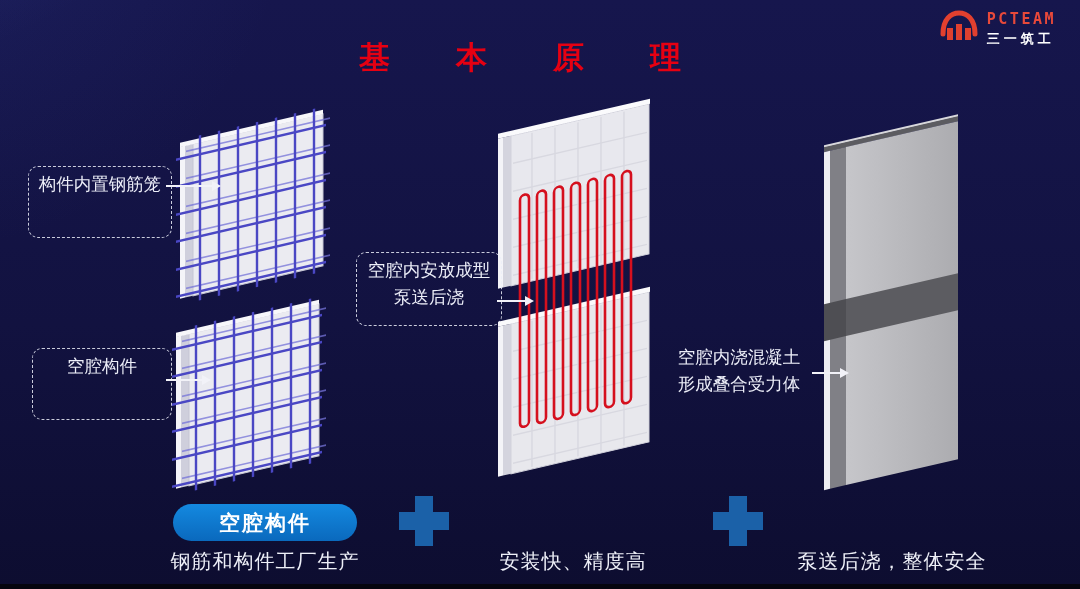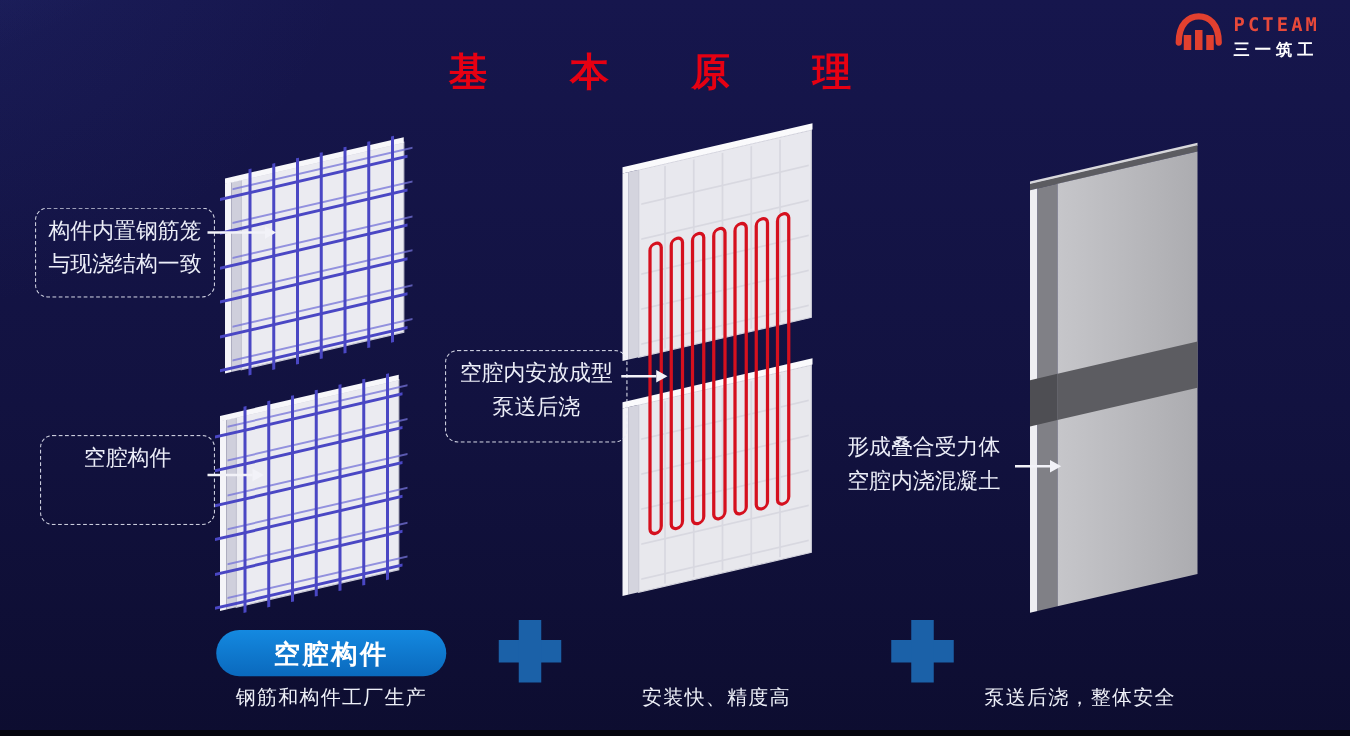--- a/index.html
+++ b/index.html
@@ -38,21 +38,21 @@
     position:absolute;height:37px;border-radius:19px;
     background:linear-gradient(180deg,#1489e0,#0a69bd);
     color:#fff;font-weight:bold;font-size:21px;letter-spacing:2px;
     display:flex;align-items:center;justify-content:center;
   }
   .plus{position:absolute;width:50px;height:50px;}
   .plus::before{content:"";position:absolute;left:0;top:16px;width:50px;height:18px;background:#1b61a8;}
   .plus::after{content:"";position:absolute;left:16px;top:0;width:18px;height:50px;background:#1b61a8;}
   .step-desc{
     position:absolute;color:#eef0f8;font-family:Liberation Sans, sans-serif;
-    font-size:16px;text-align:center;letter-spacing:1px;
+    font-size:20px;text-align:center;letter-spacing:1px;
   }
   .bottom-bar{position:absolute;left:0;bottom:0;width:100%;height:5px;background:#05050e;}
 </style>
 </head>
 <body>
 
 <div class="stage">
 
   <div class="title">
     <span>基</span>
@@ -208,43 +208,42 @@
       <rect x="-18" y="0" width="6" height="338" fill="#eeeef2"></rect>
       <rect x="-12" y="0" width="16" height="338" fill="#808086"></rect>
       <rect x="4" y="0" width="112" height="338" fill="url(#wallg)"></rect>
       <rect x="-18" y="152" width="22" height="37" fill="#4e4e53"></rect>
       <rect x="4" y="152" width="112" height="37" fill="#5c5c61"></rect>
     </g>
   </svg>
 
   <div class="callout" style="left:28px;top:166px;width:138px;height:62px">
     <span>构件内置钢筋笼</span>
-    <span>与现浇结构一致</span>
   </div>
   <div class="connector" style="left:166px;top:185px;width:46px"></div>
 
   <div class="callout" style="left:32px;top:348px;width:134px;height:62px">
     <span>空腔构件</span>
   </div>
   <div class="connector" style="left:166px;top:379px;width:36px"></div>
 
-  <div class="callout" style="left:356px;top:280px;width:140px;height:64px">
+  <div class="callout" style="left:356px;top:252px;width:140px;height:64px">
     <span>空腔内安放成型</span>
     <span>泵送后浇</span>
   </div>
   <div class="connector" style="left:497px;top:300px;width:28px"></div>
 
   <div class="callout no-border" style="left:666px;top:344px;width:146px;height:62px">
+    <span>空腔内浇混凝土</span>
     <span>形成叠合受力体</span>
-    <span>空腔内浇混凝土</span>
   </div>
   <div class="connector" style="left:812px;top:372px;width:28px"></div>
 
   <div class="pill" style="left:173px;top:504px;width:184px">空腔构件</div>
   <div class="plus" style="left:399px;top:496px"></div>
   <div class="plus" style="left:713px;top:496px"></div>
 
   <div class="step-desc" style="left:155px;top:548px;width:220px">钢筋和构件工厂生产</div>
   <div class="step-desc" style="left:462px;top:548px;width:222px">安装快、精度高</div>
-  <div class="step-desc" style="left:744px;top:548px;width:240px">泵送后浇，整体安全</div>
+  <div class="step-desc" style="left:772px;top:548px;width:240px">泵送后浇，整体安全</div>
 
   <div class="bottom-bar"></div>
 </div>
 
 </body></html>

